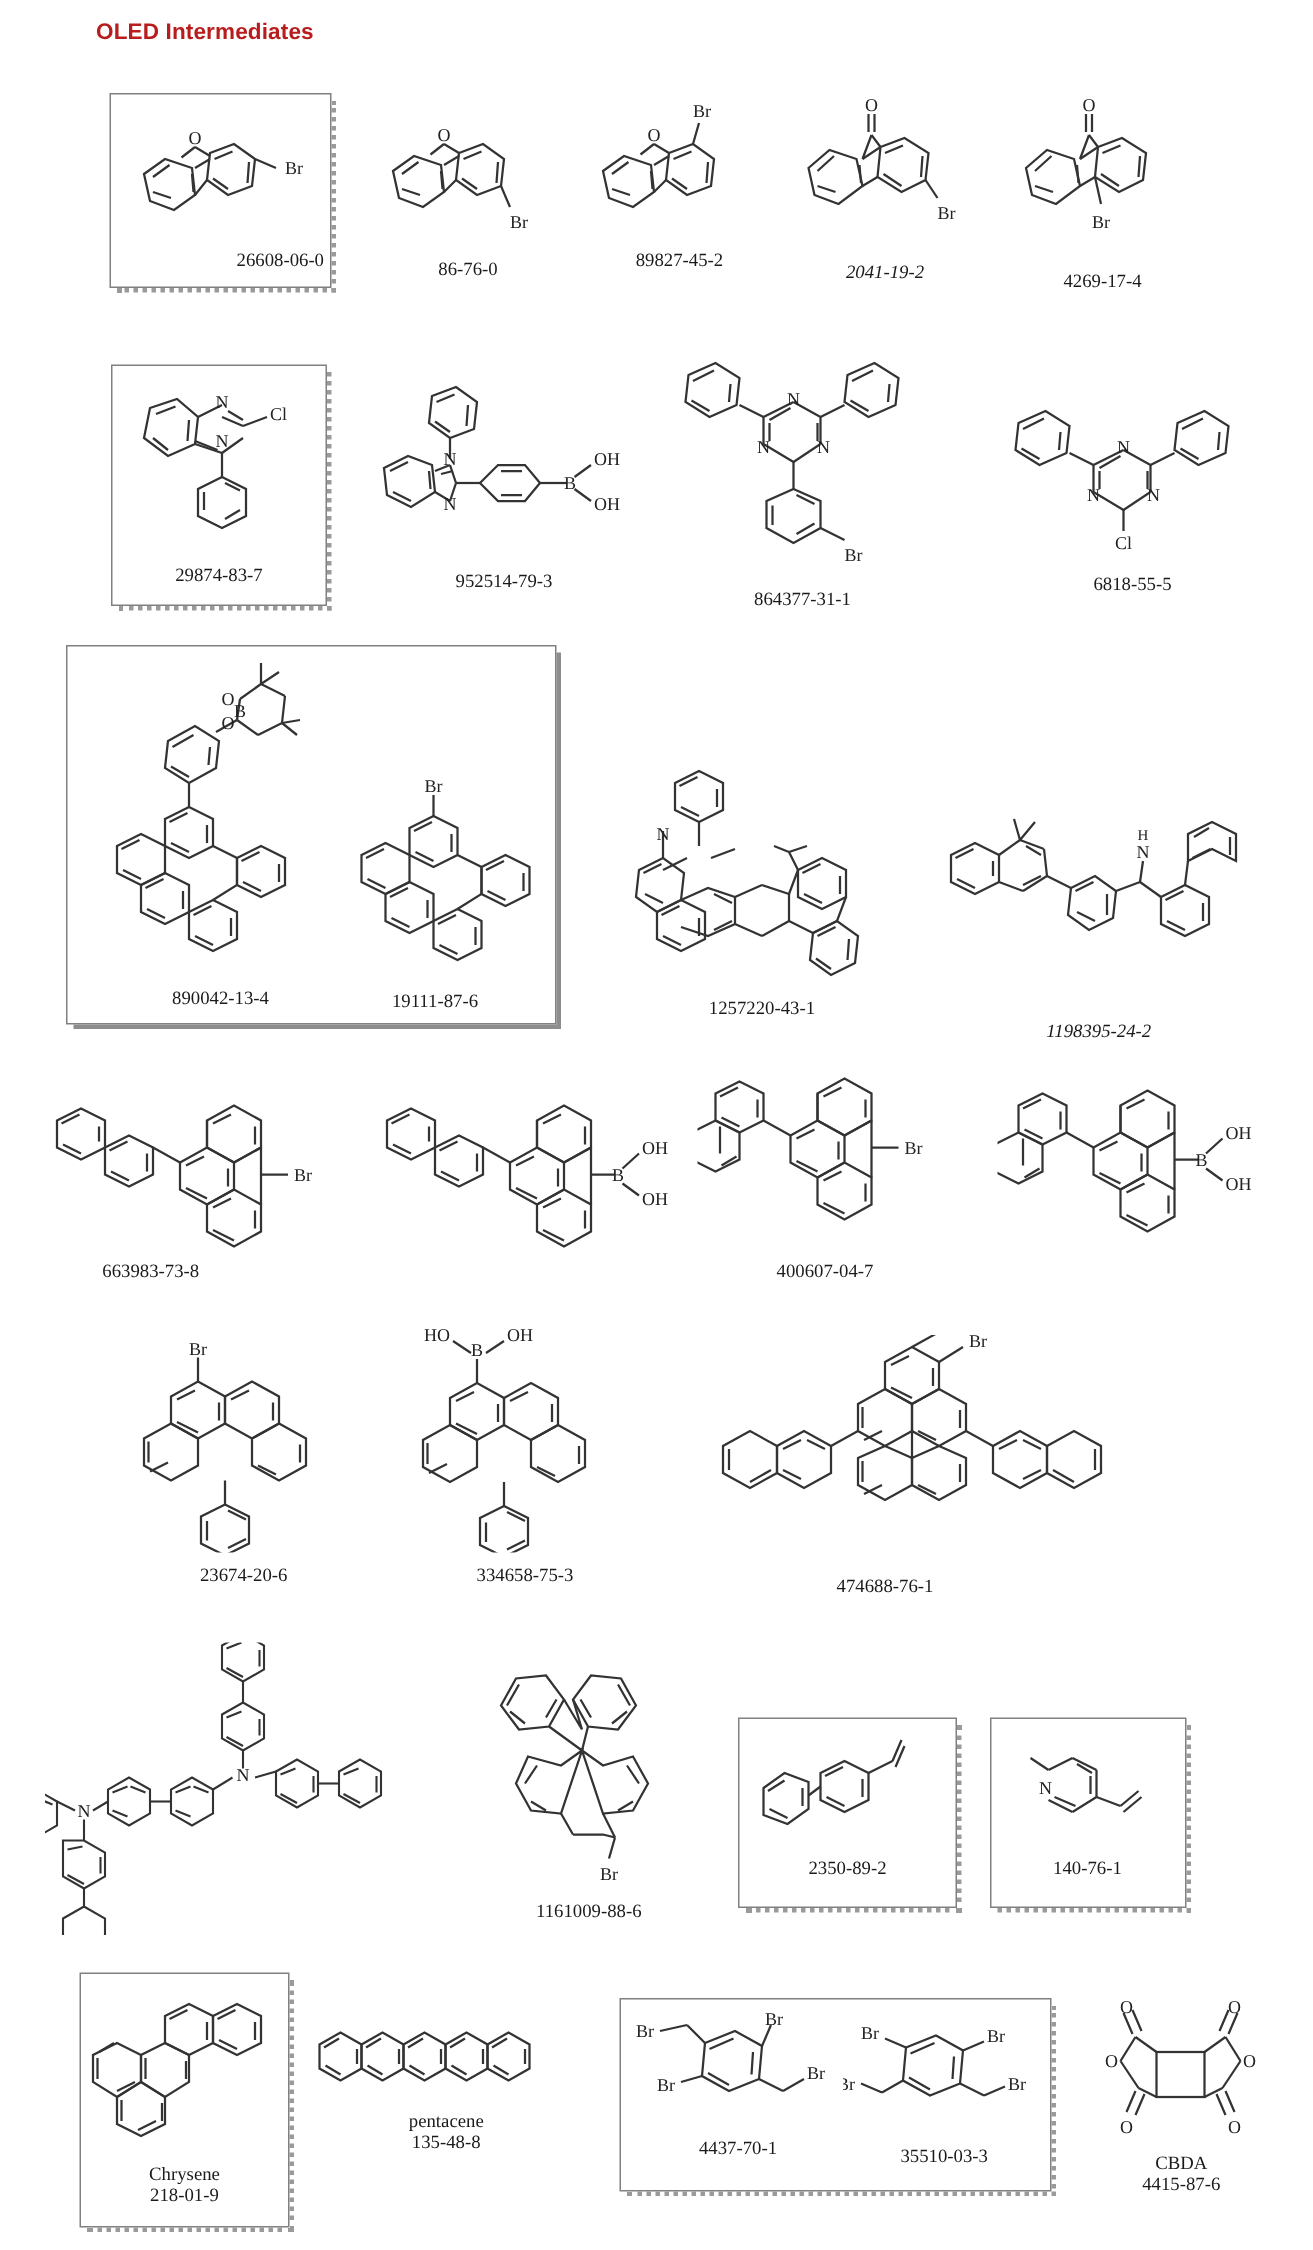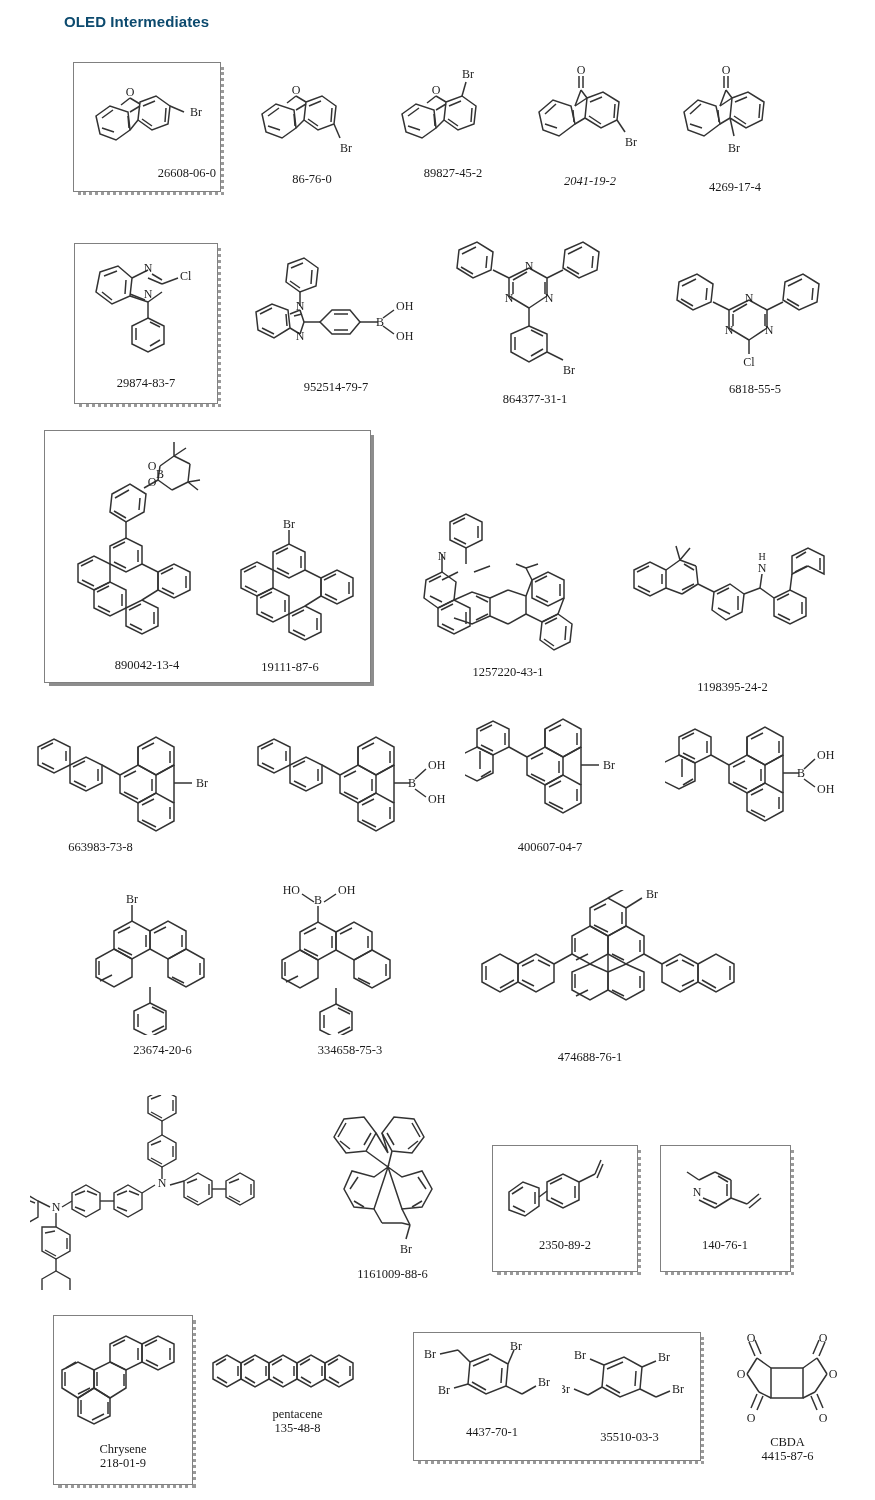--- a/index.html
+++ b/index.html
@@ -4,21 +4,21 @@
 <title>OLED Intermediates</title>
 <style>
   html,body{margin:0;padding:0;background:#ffffff;}
   body{
     width:875px;height:1500px;position:relative;
     font-family:"Liberation Sans", sans-serif;
     color:#1a1a1a;overflow:hidden;
   }
   #page-title{
     position:absolute;left:64px;top:13px;
-    font-size:15px;font-weight:bold;color:#0c4a6e;
+    font-size:15px;font-weight:bold;color:#b91c1c;
     letter-spacing:.1px;white-space:nowrap;
   }
   .mol{position:absolute;}
   .mol svg{display:block;}
   .cas{
     position:absolute;width:100%;text-align:center;
     font-family:"Liberation Serif", serif;
     font-size:12.5px;color:#1a1a1a;white-space:pre-line;line-height:1.12;
   }
   .box{
@@ -167,21 +167,21 @@
       <path d="M96,62 L110,62 M96,78 L110,78"></path>
       <path d="M122,70 L140,70"></path>
       <path d="M145,66 L156,58 M145,74 L156,82"></path>
     </g>
     <text x="62" y="58" font-family="Liberation Serif, serif" font-size="12" fill="#222" text-anchor="middle">N</text>
     <text x="62" y="88" font-family="Liberation Serif, serif" font-size="12" fill="#222" text-anchor="middle">N</text>
     <text x="142" y="74" font-family="Liberation Serif, serif" font-size="12" fill="#222" text-anchor="middle">B</text>
     <text x="158" y="58" font-family="Liberation Serif, serif" font-size="12" fill="#222">OH</text>
     <text x="158" y="88" font-family="Liberation Serif, serif" font-size="12" fill="#222">OH</text>
   </svg>
-  <div class="cas" style="top:128px;">952514-79-7</div>
+  <div class="cas" style="top:128px;">952514-79-3</div>
 </div>
 
 <div class="mol" style="left:435px;top:232px;width:200px;height:170px;">
   <svg width="200" height="152" viewBox="0 0 200 152">
     <g fill="none" stroke="#333" stroke-width="1.5">
       <polygon points="24,18 42,10 58,20 56,38 38,46 22,36"></polygon>
       <path d="M27,22 L41,15 M52,24 L51,36 M38,42 L26,35"></path>
       <polygon points="130,18 148,10 164,20 162,38 144,46 128,36"></polygon>
       <path d="M133,22 L147,15 M158,24 L157,36 M144,42 L132,35"></path>
       <path d="M58,38 L74,46 M112,46 L128,38"></path>
@@ -313,21 +313,21 @@
       <path d="M140,60 L154,70"></path>
       <polygon points="154,70 170,62 186,70 186,88 170,96 154,88"></polygon>
       <path d="M157,72 L169,66 M182,74 L182,86 M170,92 L158,86"></path>
       <path d="M170,62 L172,46"></path>
       <polygon points="172,46 188,38 204,46 204,28 188,20 172,28"></polygon>
       <path d="M175,44 L187,38 M200,30 L200,42 M176,30 L186,24"></path>
     </g>
     <text x="142" y="44" font-family="Liberation Serif, serif" font-size="12" fill="#222" text-anchor="middle">N</text>
     <text x="142" y="32" font-family="Liberation Serif, serif" font-size="10" fill="#222" text-anchor="middle">H</text>
   </svg>
-  <div class="cas" style="top:152px;">1198395-24-2</div>
+  <div class="cas" style="top:152px;font-style:italic;">1198395-24-2</div>
 </div>
 
 <div class="mol" style="left:28px;top:705px;width:195px;height:155px;">
   <svg width="195" height="130" viewBox="0 0 195 130">
     <g fill="none" stroke="#333" stroke-width="1.5">
       <polygon points="10,42 26,34 42,42 42,60 26,68 10,60"></polygon>
       <path d="M13,44 L25,38 M14,58 L26,64 M38,46 L38,56"></path>
       <polygon points="42,60 58,52 74,60 74,78 58,86 42,78"></polygon>
       <path d="M45,62 L57,56 M70,64 L70,76 M58,82 L46,76"></path>
       <path d="M74,60 L92,70"></path>

